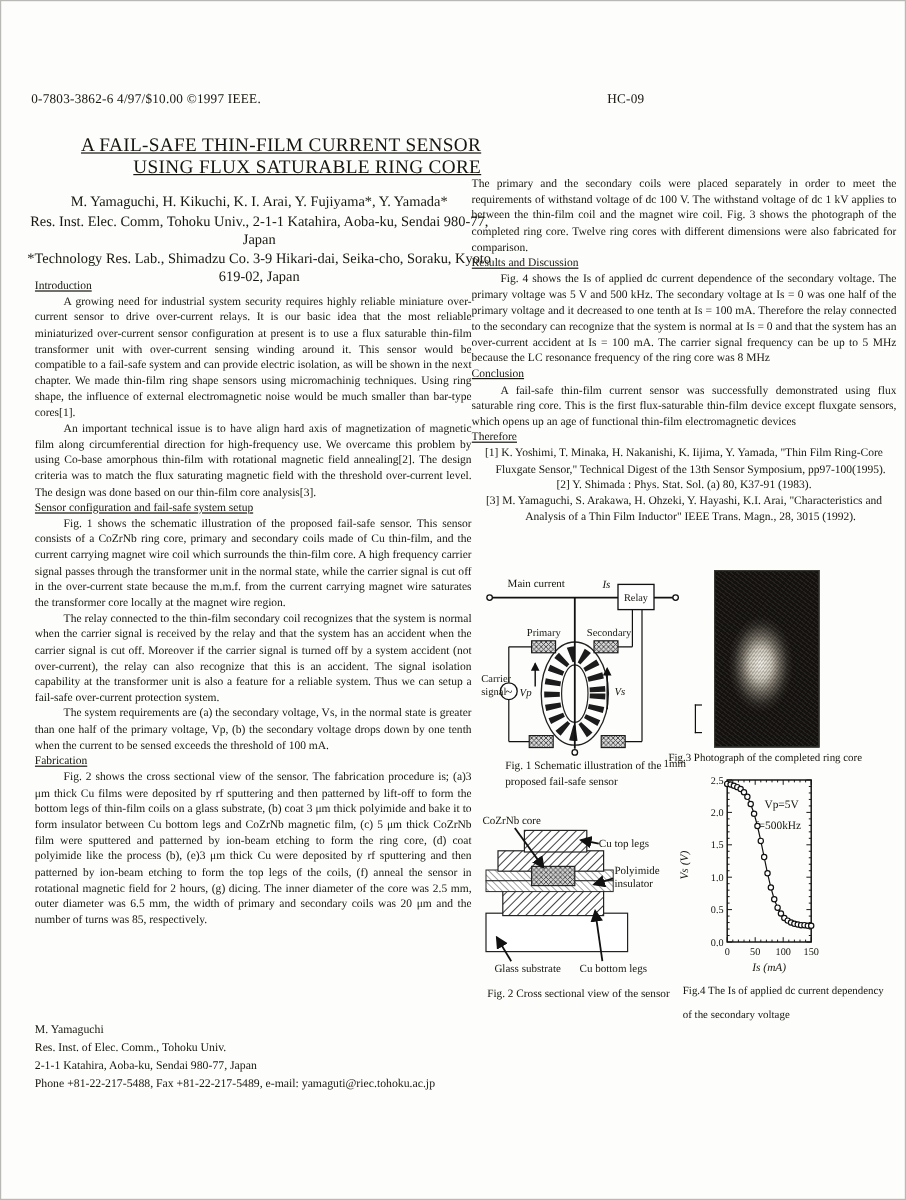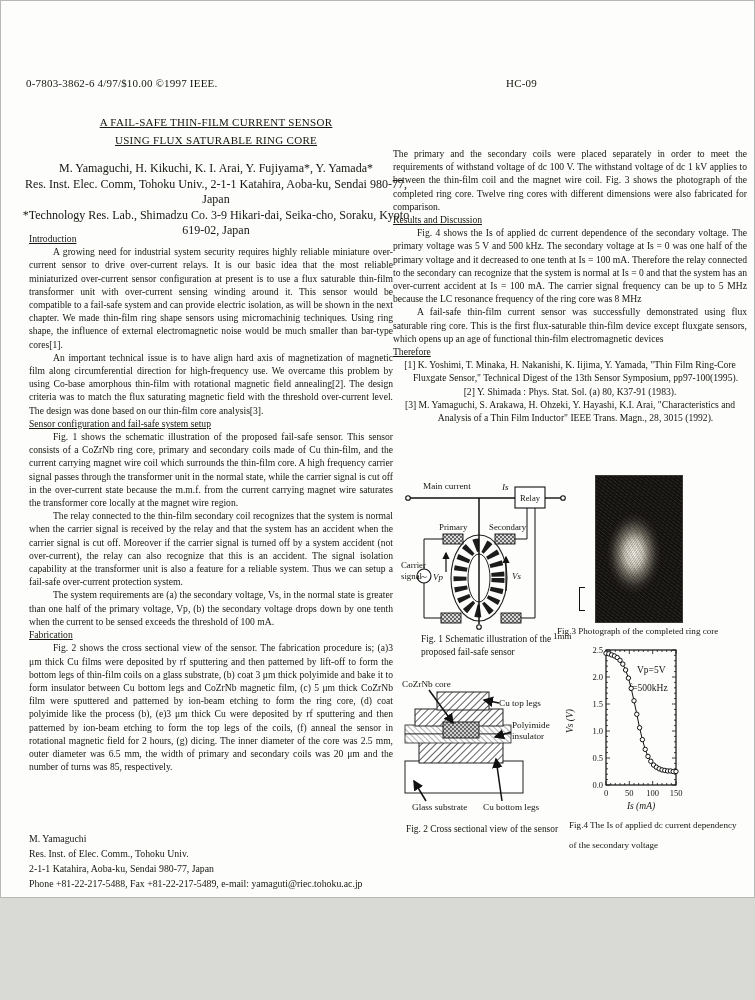--- a/index.html
+++ b/index.html
@@ -1,28 +1,28 @@
 <!DOCTYPE html>
 <html><head>
 <meta charset="utf-8">
 <style>
   html,body{margin:0;padding:0;background:#d9d9d6;}
-  .canvas{position:relative;width:755px;height:898px;margin:0 auto;background:#fdfdfb;
+  .canvas{position:relative;width:755px;height:1000px;margin:0 auto;background:#fdfdfb;
           border:1px solid #b8b8b4;box-sizing:border-box;overflow:hidden;
           font-family:"Liberation Serif",serif;color:#17150f;}
   .abs{position:absolute;}
   p{margin:0;}
   .hdr{font-size:11px;letter-spacing:0.2px;}
-  .title-line{font-size:11px;letter-spacing:0.3px;text-decoration:underline;line-height:18px;}
+  .title-line{font-size:16px;letter-spacing:0.3px;text-decoration:underline;line-height:18px;text-align:right;}
   .authors{font-size:12px;line-height:15.5px;text-align:center;}
   .body-text{font-size:9.6px;line-height:13.2px;text-align:justify;}
   .para{text-indent:24px;}
   .sect{text-decoration:underline;}
   .ref{padding-left:11px;text-indent:-11px;text-align:center;}
-  .contact{font-size:9.8px;line-height:15px;}
+  .contact{font-size:9.8px;line-height:15px;margin-top:20px;}
   .caption{font-size:9.4px;line-height:12.5px;}
   .caption-sm{font-size:9.1px;line-height:12px;}
   svg text{font-family:"Liberation Serif",serif;fill:#17150f;}
   .photo{background:
      repeating-linear-gradient(37deg, rgba(255,255,255,0.07) 0 1px, rgba(0,0,0,0) 1px 3px),
      repeating-linear-gradient(-53deg, rgba(0,0,0,0.18) 0 1px, rgba(0,0,0,0) 1px 2px),
      radial-gradient(ellipse 27px 40px at 44% 53%, #efece4 0%, #cbc5b7 32%, #6d675d 58%, #2b2823 82%, #161310 100%);
      background-color:#151310;border:1px solid #3a3832;}
   .scalebar{border-left:1.4px solid #111;border-top:1px solid #111;border-bottom:1px solid #111;width:5px;}
 </style>
@@ -60,20 +60,21 @@
     <div>M. Yamaguchi</div>
     <div>Res. Inst. of Elec. Comm., Tohoku Univ.</div>
     <div>2-1-1 Katahira, Aoba-ku, Sendai 980-77, Japan</div>
     <div>Phone +81-22-217-5488, Fax +81-22-217-5489, e-mail: yamaguti@riec.tohoku.ac.jp</div>
   </div>
 
   <div class="abs body-text" style="left:392px;top:146px;width:354px;height:332px;overflow:hidden;">
     <p>The primary and the secondary coils were placed separately in order to meet the requirements of withstand voltage of dc 100 V. The withstand voltage of dc 1 kV applies to between the thin-film coil and the magnet wire coil. Fig. 3 shows the photograph of the completed ring core. Twelve ring cores with different dimensions were also fabricated for comparison.</p>
     <p class="sect">Results and Discussion</p>
     <p class="para">Fig. 4 shows the Is of applied dc current dependence of the secondary voltage. The primary voltage was 5 V and 500 kHz. The secondary voltage at Is = 0 was one half of the primary voltage and it decreased to one tenth at Is = 100 mA. Therefore the relay connected to the secondary can recognize that the system is normal at Is = 0 and that the system has an over-current accident at Is = 100 mA. The carrier signal frequency can be up to 5 MHz because the LC resonance frequency of the ring core was 8 MHz</p>
+    <p class="sect">Conclusion</p>
     <p class="para">A fail-safe thin-film current sensor was successfully demonstrated using flux saturable ring core. This is the first flux-saturable thin-film device except fluxgate sensors, which opens up an age of functional thin-film electromagnetic devices</p>
     <p class="sect">Therefore</p>
     <p class="ref">[1] K. Yoshimi, T. Minaka, H. Nakanishi, K. Iijima, Y. Yamada, "Thin Film Ring-Core Fluxgate Sensor," Technical Digest of the 13th Sensor Symposium, pp97-100(1995).</p>
     <p class="ref">[2] Y. Shimada : Phys. Stat. Sol. (a) 80, K37-91 (1983).</p>
     <p class="ref">[3] M. Yamaguchi, S. Arakawa, H. Ohzeki, Y. Hayashi, K.I. Arai, "Characteristics and Analysis of a Thin Film Inductor" IEEE Trans. Magn., 28, 3015 (1992).</p>
   </div>
 
   <svg class="abs" style="left:398px;top:478px;" width="200" height="152" viewBox="0 0 200 152">
     <defs>
       <pattern id="p-x1" patternUnits="userSpaceOnUse" width="4" height="4">

